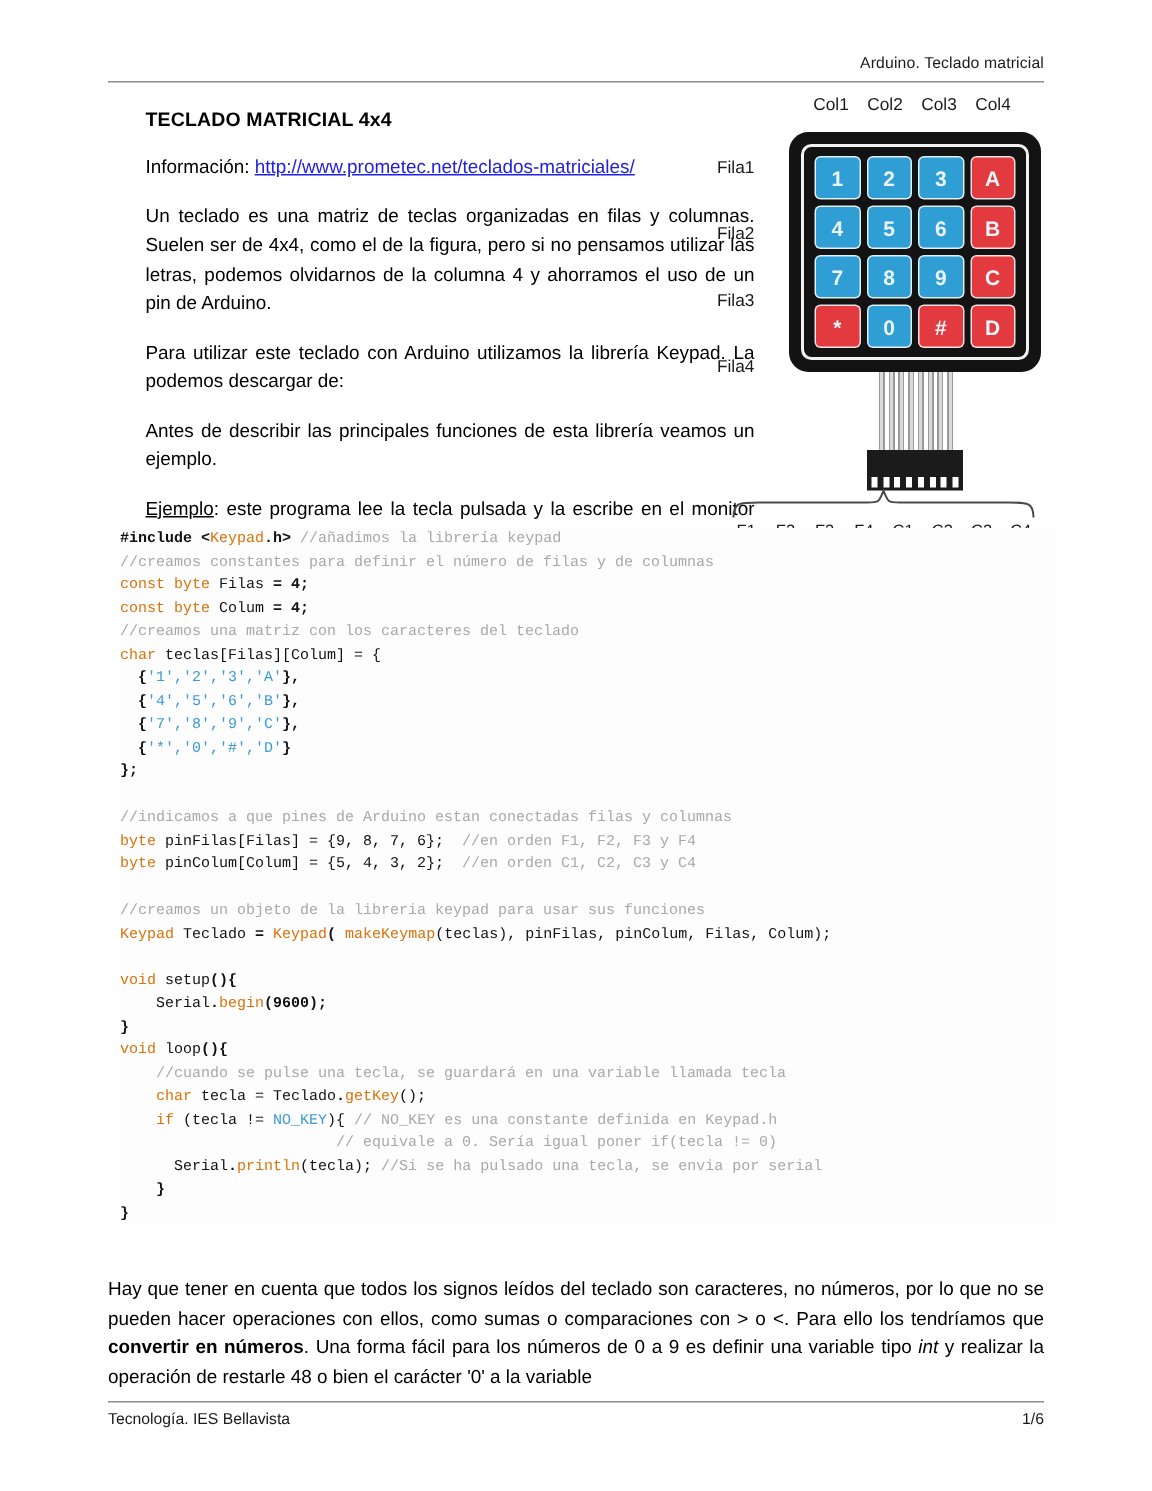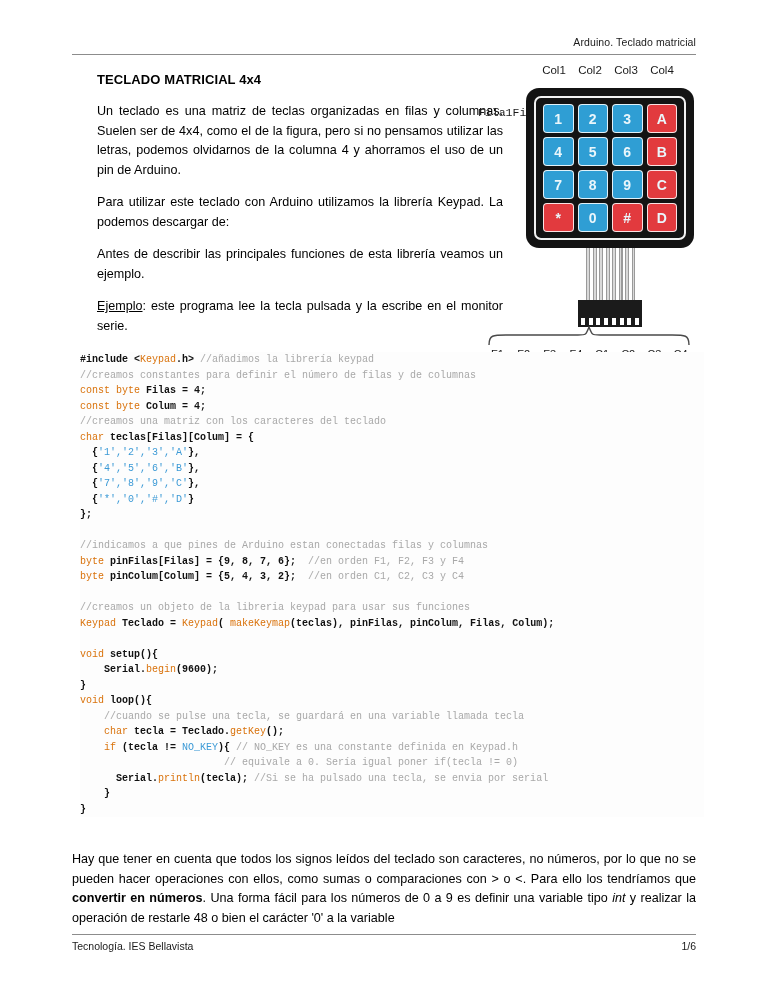--- a/index.html
+++ b/index.html
@@ -87,23 +87,22 @@
   }
   .col-labels span { width: 36px; text-align: center; }
 
   .row-labels {
     position: absolute;
     left: 0px;
     top: 42px;
     width: 44px;
     height: 146px;
     display: flex;
-    flex-direction: row;
+    flex-direction: column;
     justify-content: space-between;
-    font-family: Liberation Mono, monospace;
   }
   .row-labels span {
     font-size: 11.5px;
     color: #1a1a1a;
     text-align: left;
     line-height: 13px;
   }
 
   .keypad-body {
     position: absolute;
@@ -213,21 +212,21 @@
     background: #fdfdfd;
     font-family: "Liberation Mono", monospace;
     font-size: 10px;
     line-height: 15.5px;
     white-space: pre;
     color: #111111;
   }
   .code-line { white-space: pre; min-height: 15.5px; }
   .tk-pre   { color: #111111; font-weight: bold; }   
   .tk-kw    { color: #d9720b; }
-  .tk-id    { color: #111111; font-weight: bold; text-align: right; }
+  .tk-id    { color: #111111; font-weight: normal; text-align: right; }
   .tk-cmt   { color: #a8a8a8; }
   .tk-str   { color: #3c9ad6; }
   .tk-num   { color: #111111; font-weight: bold; }
   .tk-fn    { color: #d9720b; }
   .tk-const { color: #3c9ad6; }
   .tk-plain { color: #111111; font-weight: bold; }
 
   
   .bottom-para {
     position: absolute;
@@ -265,20 +264,21 @@
 <body>
 
 <div class="page">
 
   <div class="doc-header">Arduino. Teclado matricial</div>
   <div class="header-rule"></div>
 
   <div class="left-col">
     <div class="doc-title">TECLADO MATRICIAL 4x4</div>
 
+    <p class="para nojust"><span>Información:</span> <a class="link" href="#">http://www.prometec.net/teclados-matriciales/</a></p>
 
     <p class="para">Un teclado es una matriz de teclas organizadas en filas y columnas. Suelen ser de 4x4, como el de la figura, pero si no pensamos utilizar las letras, podemos olvidarnos de la columna 4 y ahorramos el uso de un pin de Arduino.</p>
 
     <p class="para">Para utilizar este teclado con Arduino utilizamos la librería Keypad. La podemos descargar de:</p>
 
 
     <p class="para">Antes de describir las principales funciones de esta librería veamos un ejemplo.</p>
 
     <p class="para"><span class="u">Ejemplo</span><span>: este programa lee la tecla pulsada y la escribe en el monitor serie.</span></p>
   </div>

